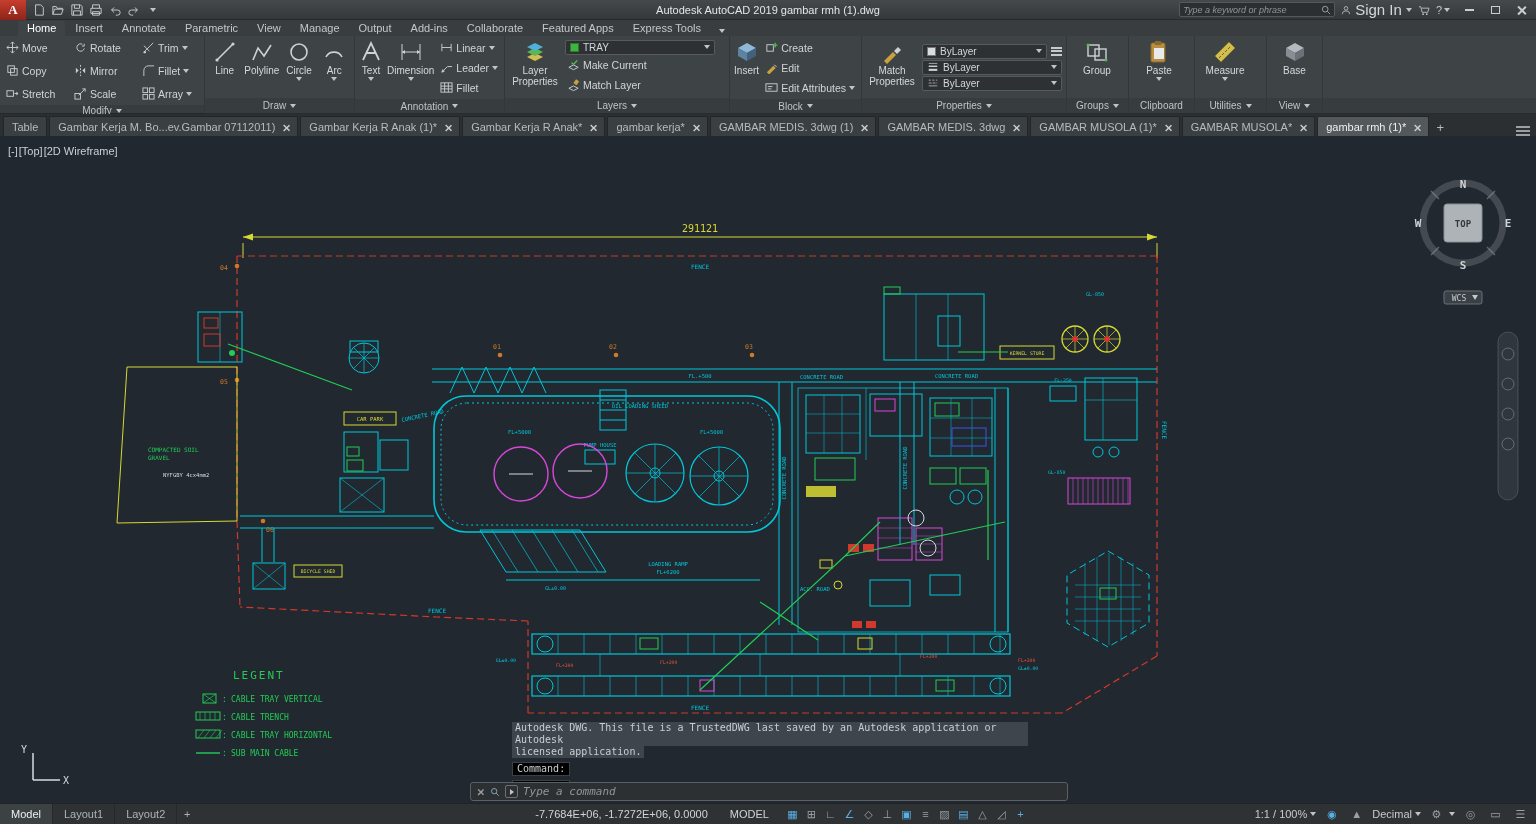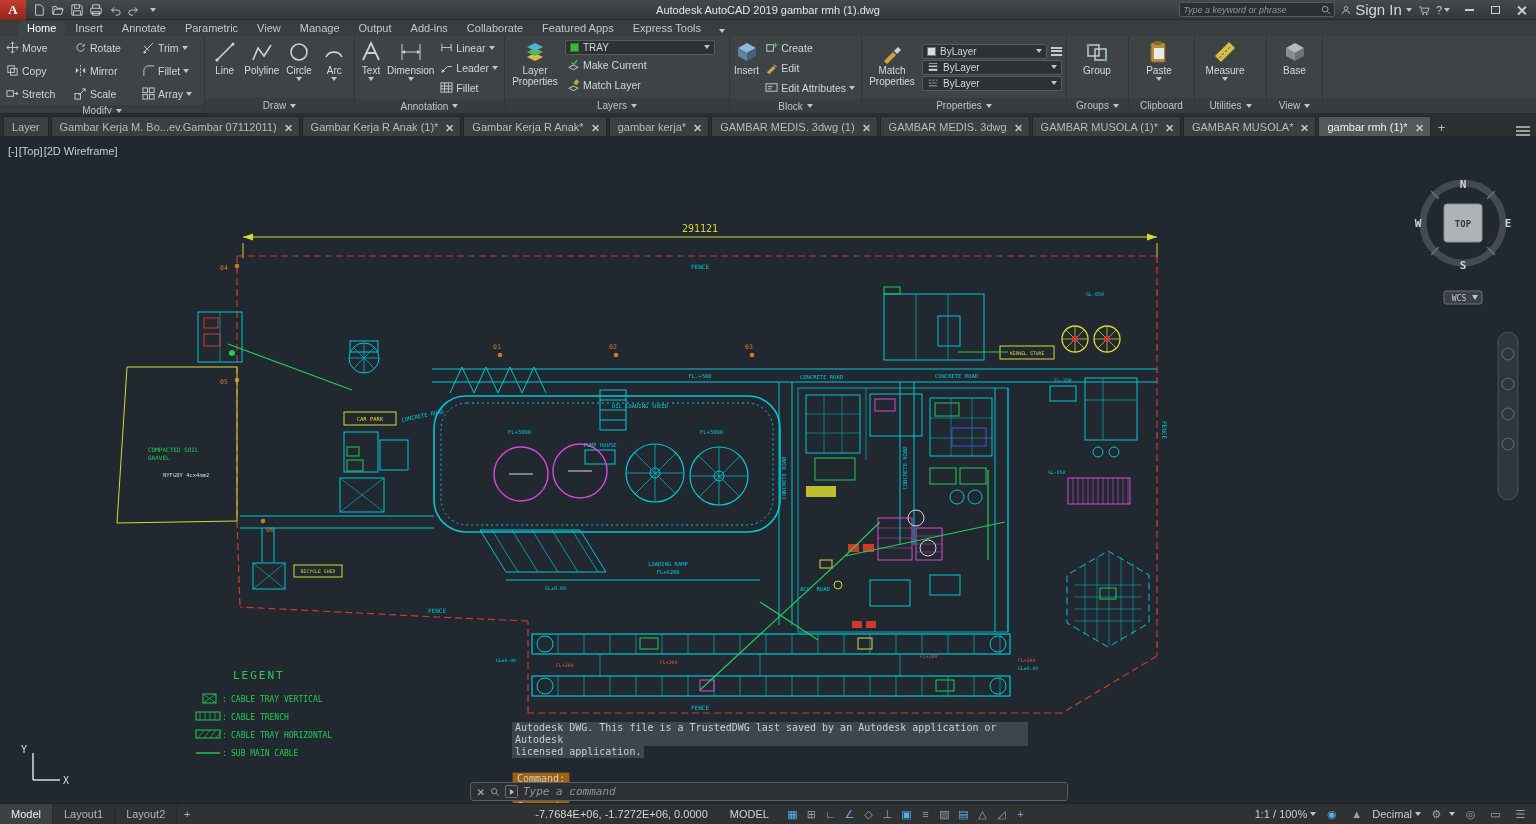--- a/index.html
+++ b/index.html
@@ -79,21 +79,21 @@
   .dash{stroke-dasharray:7 4}.dash2{stroke-dasharray:2 3}
   .tc{fill:var(--cad-cyan,#00c6d8)}.tr{fill:#e0523f}.ty{fill:var(--cad-yellow,#d8d832)}
   .tg{fill:var(--cad-green,#22cc55)}.to{fill:var(--cad-orange,#cf7a24)}.tw{fill:#d5dadd}
   .fy{fill:var(--cad-yellow,#d8d832)}.fo{fill:var(--cad-orange,#cf7a24)}.fr{fill:var(--cad-red,#d0392b)}
   .vc{font-family:"Liberation Sans",sans-serif}
   .vpctl{position:absolute;left:8px;top:9px;font-size:11px;color:#ccd0d3;display:flex;gap:1px}
 
   
   .cmd-hist{position:absolute;left:512px;top:586px;width:516px;font:10px/12px "DejaVu Sans Mono",monospace;color:#c9ced2}
   .chl{display:inline-block;background:#3e454c;padding:0 3px}
-  .chp{display:inline-block;background:#a16207;border:1px solid #3a4046;padding:0 4px;margin-top:14px}
+  .chp{display:inline-block;background:#000000;border:1px solid #3a4046;padding:0 4px;margin-top:4px}
   .cmd-hist>div{display:table}
   .cmd-bar{position:absolute;left:470px;top:646px;width:598px;height:19px;background:#2c3033;border:1px solid #5a6065;border-radius:3px;display:flex;align-items:center;padding:0 5px;gap:5px}
   .cmd-bar .xmark{transform:scale(.7)}
   .cmd-bar .xmark::before,.cmd-bar .xmark::after{background:#9aa0a5}
   .optbox{width:13px;height:13px;border:1px solid #6a7075;border-radius:2px;display:flex;align-items:center;justify-content:center}
   .rcaret{width:0;height:0;border-top:3.5px solid transparent;border-bottom:3.5px solid transparent;border-left:4.5px solid #bfc4c8}
   .cmd-bar input{flex:1;background:transparent;border:none;outline:none;color:#d5d9dc;font:11px "DejaVu Sans Mono",monospace}
   .cmd-bar input::placeholder{font-style:italic;color:#8f969c}
 
   
@@ -570,21 +570,21 @@
     </div>
 
     <div class="panel p-fill">
       <div class="panel-body"></div>
         <div class="panel-footer"></div>
     </div>
   </div>
 
   <div class="doctabs">
     <div class="dtab">
-        <span>Layer</span>
+        <span>Table</span>
       </div>
     <div class="dtab">
         <span>Gambar Kerja M. Bo...ev.Gambar 07112011)</span>
         <span class="xmark"></span>
       </div>
     <div class="dtab">
         <span>Gambar Kerja R Anak (1)*</span>
         <span class="xmark"></span>
       </div>
     <div class="dtab">

